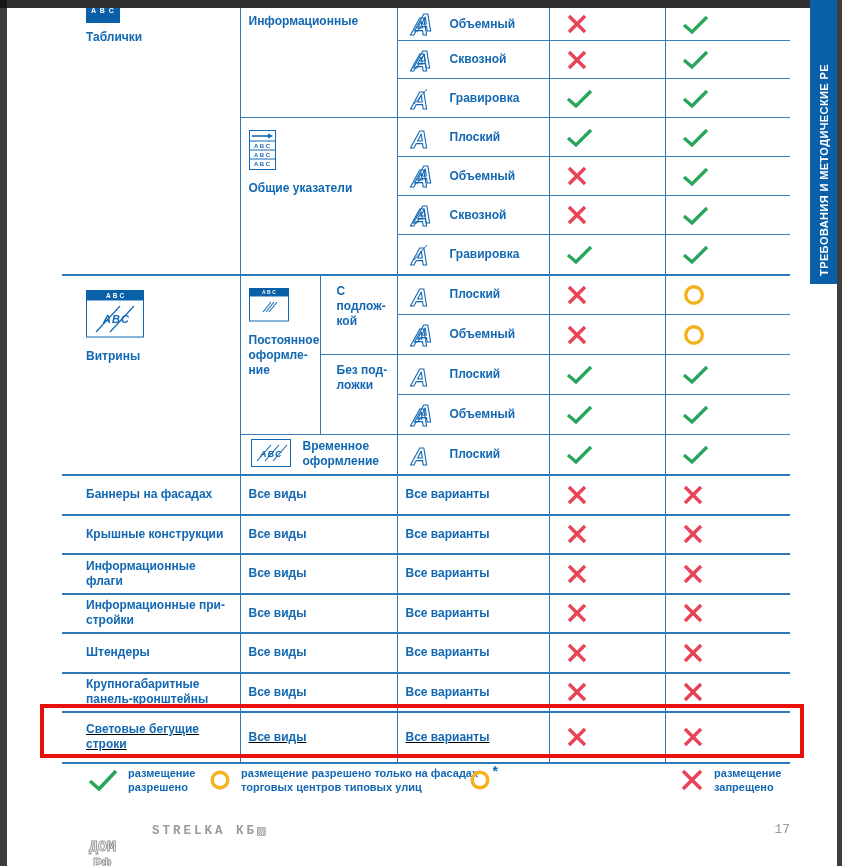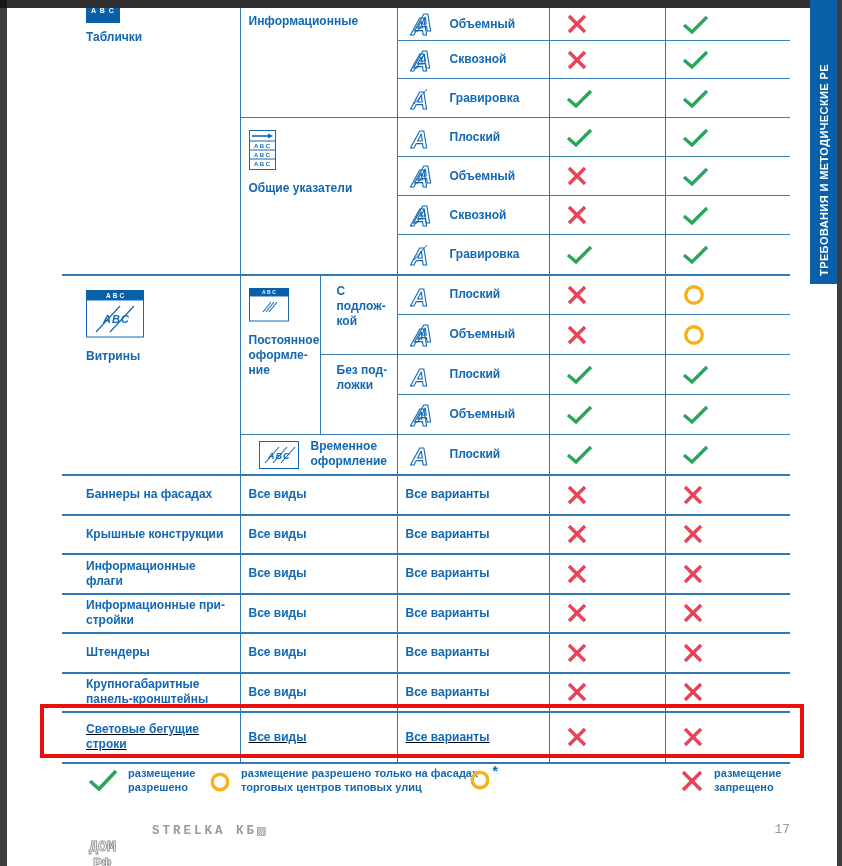--- a/index.html
+++ b/index.html
@@ -26,33 +26,33 @@
   td.cat{padding:8px 6px 0 24px;}
   td.cat-mid{vertical-align:middle;padding:0 6px 0 24px;}
   td.sub{padding:6px 6px 0 8px;position:relative;}
   td.sub2{padding:8px 4px 0 16px;}
   td.typec{vertical-align:middle;}
   td.typec .tflex{display:flex;align-items:center;gap:14px;padding-left:8px;}
   td.mark{vertical-align:middle;padding-left:16px;}
   td.mark svg{display:block;}
   td.allc{vertical-align:middle;padding-left:8px;}
   td.vrem{vertical-align:middle;}
-  td.vrem .tflex{display:flex;align-items:flex-end;gap:12px;padding-left:18px;}
+  td.vrem .tflex{display:flex;align-items:flex-start;gap:12px;padding-left:10px;}
   tr.h30{height:30px;}tr.h38{height:38px;}tr.h39{height:39px;}tr.h40{height:40px;}tr.h47{height:51px;text-decoration:underline;}
   
   .icon-tablichki{position:relative;z-index:6;margin-top:-8px;width:34px;height:23px;background:#0a5fa9;
     display:flex;align-items:center;justify-content:center;color:#fff;font-size:7px;font-weight:bold;letter-spacing:1px;}
   .icon-info-frag{position:absolute;left:8px;top:-8px;width:35px;height:8px;background:#0a5fa9;
     border:1px solid #bcd4e8;box-sizing:border-box;overflow:hidden;z-index:6;}
   .icon-info-frag i{position:absolute;top:-3px;left:0;width:100%;text-align:center;font-style:normal;
     color:#fff;font-size:6px;font-weight:bold;letter-spacing:2px;}
   .lbl-under{display:block;margin-top:7px;}
   .a-icon text{font-family:"Liberation Sans",sans-serif;font-style:italic;font-weight:bold;font-size:24px;
     fill:none;stroke:#1268b3;stroke-width:1.1px;}
-  .legend{position:absolute;top:766px;z-index:3;display:flex;gap:10px;align-items:center;}
+  .legend{position:absolute;top:766px;z-index:3;display:flex;gap:10px;align-items:flex-start;}
   .legend .txt{color:#1268b3;font-size:11px;font-weight:bold;line-height:1.3;white-space:pre-line;}
   .circle-wrap{position:relative;}
   .circle-wrap .ast{position:absolute;top:-6px;right:-7px;color:#1268b3;font-size:14px;font-weight:bold;}
   .hl-box{position:absolute;left:40px;top:704px;width:764px;height:54px;border:4px solid #e8100c;
     box-sizing:border-box;z-index:8;}
   .footer-logo{position:absolute;left:88px;top:808px;z-index:3;margin-top:28px;}
   .footer-studio{position:absolute;left:152px;top:822px;color:#9a9a9a;font-size:12.5px;font-weight:bold;
     letter-spacing:3px;font-family:"Liberation Mono","DejaVu Sans Mono",monospace;z-index:3;display:flex;align-items:center;gap:0;}
   .footer-studio .hatch{font-size:14px;letter-spacing:0;}
   .page-num{position:absolute;left:760px;top:822px;width:30px;text-align:right;color:#9a9a9a;

